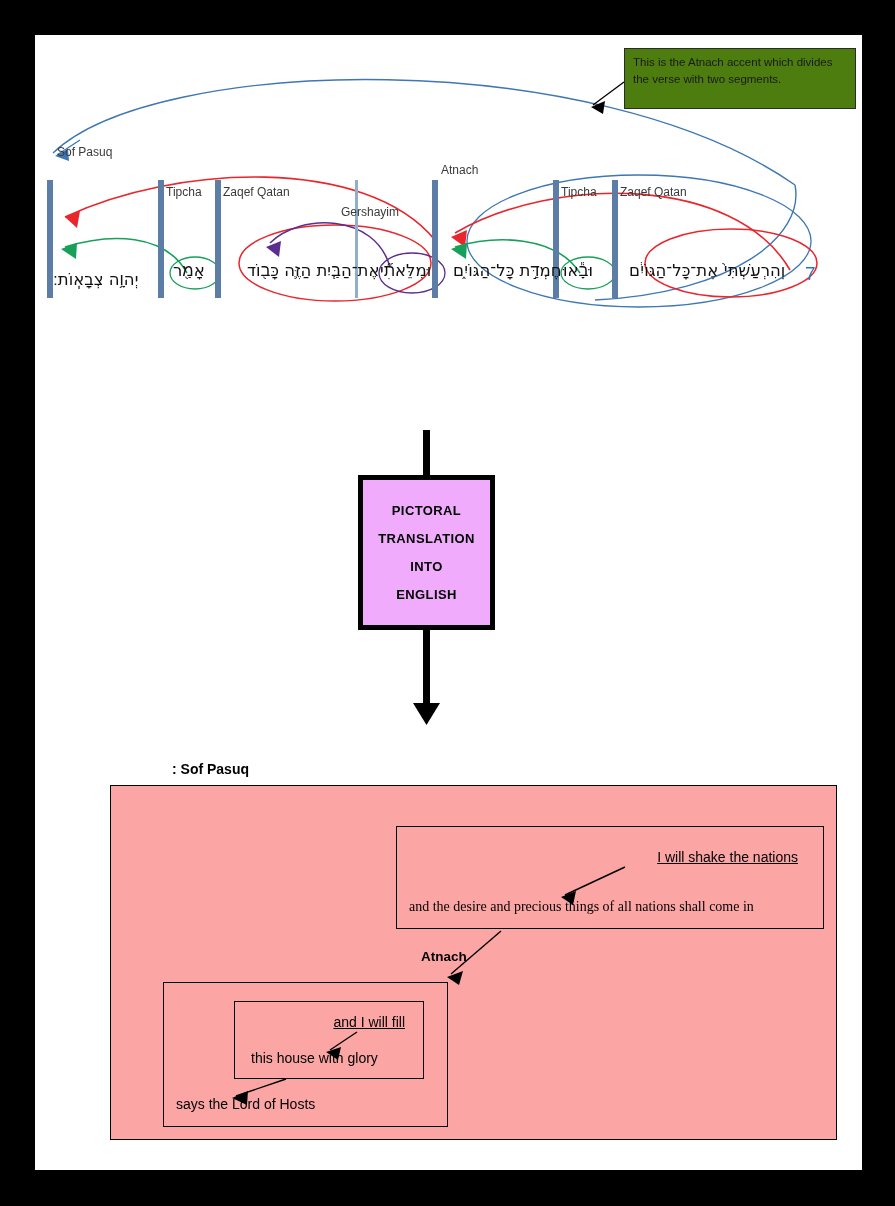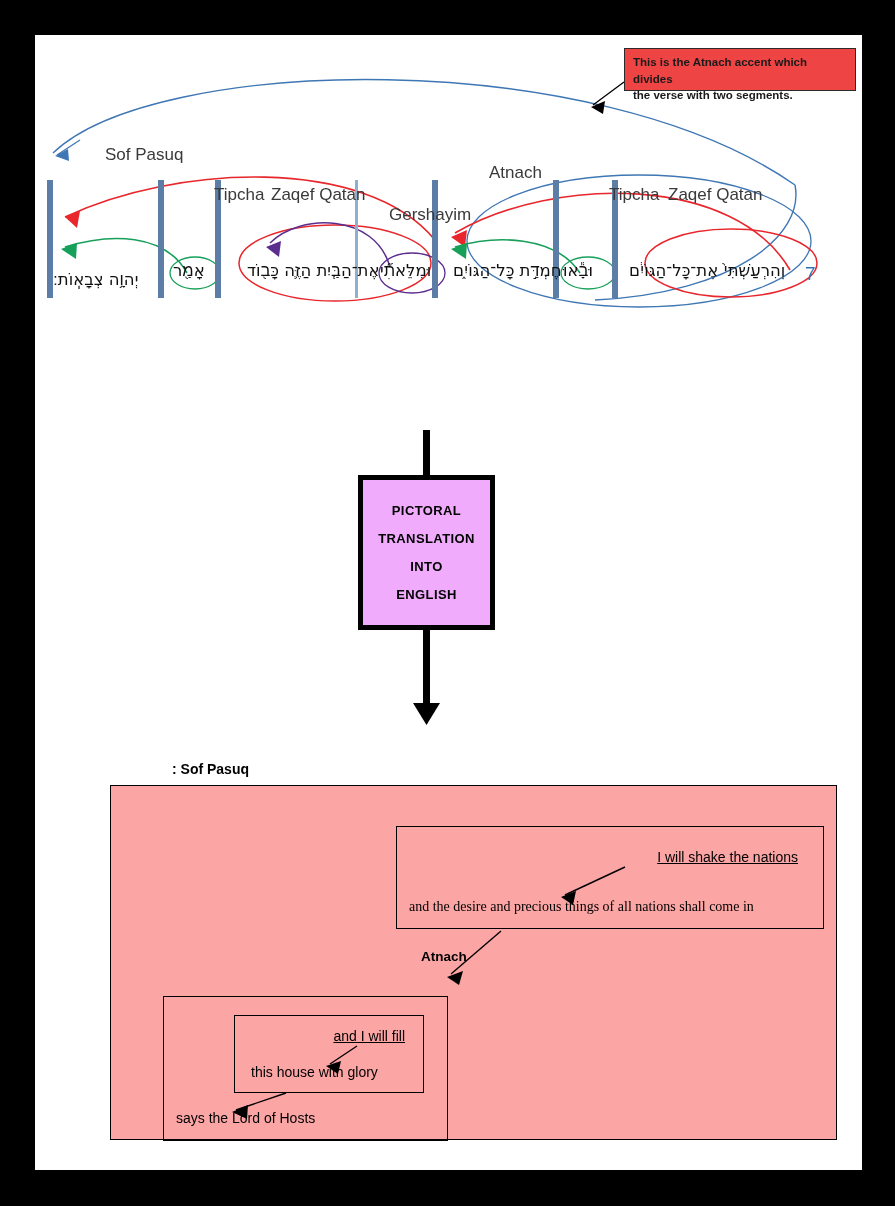--- a/index.html
+++ b/index.html
@@ -39,24 +39,23 @@
   .accent-bar {
     position: absolute;
     width: 6px;
     background: #5C7EA6;
     top: 145px;
     height: 118px;
   }
   .accent-label {
     position: absolute;
     font-family: "Liberation Sans", sans-serif;
-    font-size: 17px;
+    font-size: 12px;
     color: #3A3A3A;
     white-space: nowrap;
-    margin-left: 48px;
   }
   .heb-word {
     position: absolute;
     font-family: "DejaVu Sans", sans-serif;
     font-size: 16.5px;
     color: #111111;
     direction: rtl;
     unicode-bidi: bidi-override;
     white-space: nowrap;
     line-height: 1;
@@ -66,26 +65,25 @@
     font-family: "Liberation Sans", sans-serif;
     font-size: 19px;
     color: #2E75B6;
   }
   
   #callout-box {
     position: absolute;
     left: 589px;
     top: 13px;
     width: 232px;
-    height: 43px;
+    height: 61px;
     border: 1px solid #2b2b2b;
-    background: #ef4444;
+    background: #4d7c0f;
     box-sizing: border-box;
     padding: 5px 8px;
-    font-weight: bold;
   }
   #callout-box p {
     margin: 0;
     font-size: 11.5px;
     line-height: 1.45;
     color: #1a1a1a;
   }
   
   #pictoral-box {
     position: absolute;
@@ -145,21 +143,20 @@
     color: #000000;
   }
   #hosts-box {
     position: absolute;
     left: 52px;
     top: 196px;
     width: 285px;
     height: 145px;
     border: 1px solid #000000;
     box-sizing: border-box;
-    margin-top: 14px;
   }
   #fill-box {
     position: absolute;
     left: 70px;
     top: 18px;
     width: 190px;
     height: 78px;
     border: 1px solid #000000;
     box-sizing: border-box;
   }

